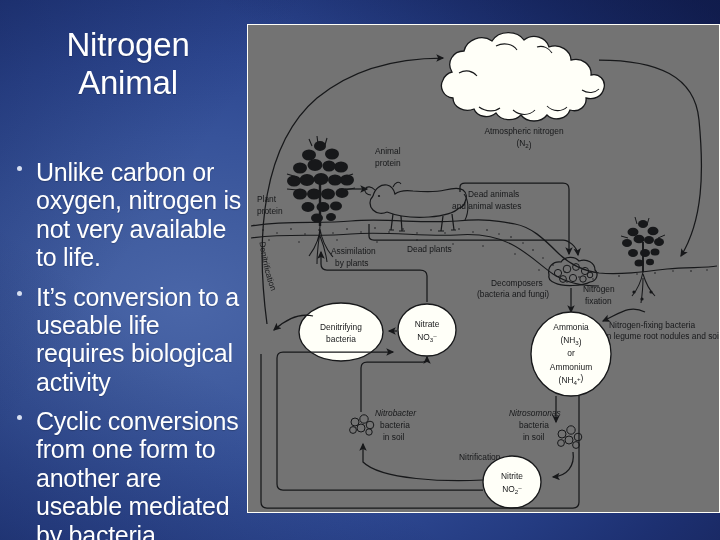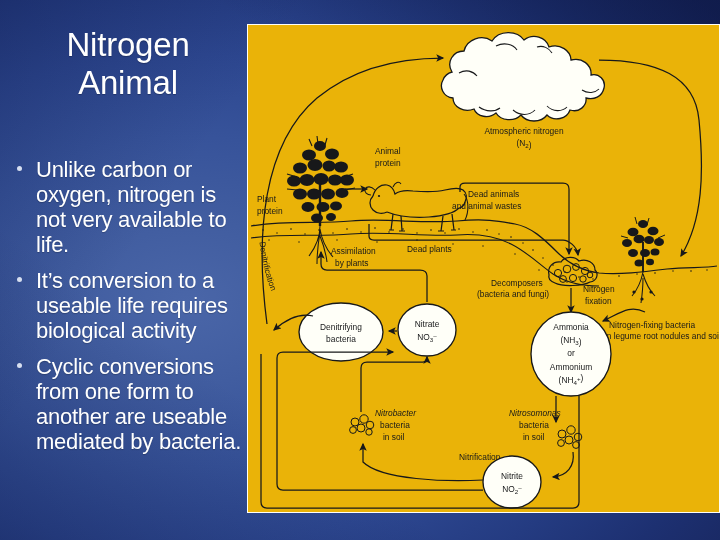--- a/index.html
+++ b/index.html
@@ -58,21 +58,21 @@
     width: 240px;
     margin: 0;
     padding: 0;
     list-style: none;
     color: #ffffff;
   }
   #bullet-list li {
     position: relative;
     padding-left: 30px;
     margin-bottom: 11px;
-    font-size: 22px;
+    font-size: 25px;
     line-height: 1.135;
     letter-spacing: -0.25px;
     text-shadow: 0 1px 1px rgba(0,0,0,0.22);
   }
   #bullet-list li .dot {
     position: absolute;
     left: 11px;
     top: 8px;
     width: 5px;
     height: 5px;
@@ -81,21 +81,21 @@
   }
   #bullet-list li b { font-weight: 400; }
 
   
   #diagram-panel {
     position: absolute;
     left: 247px;
     top: 24px;
     width: 473px;
     height: 489px;
-    background: #eab308;
+    background: #737373;
     overflow: hidden;
   }
   #diagram-svg { display: block; width: 473px; height: 489px; }
 
   .dtext {
     font-family: "Liberation Sans", sans-serif;
     font-size: 8.4px;
     fill: #17181a;
   }
   .dtext.italic { font-style: italic; }

